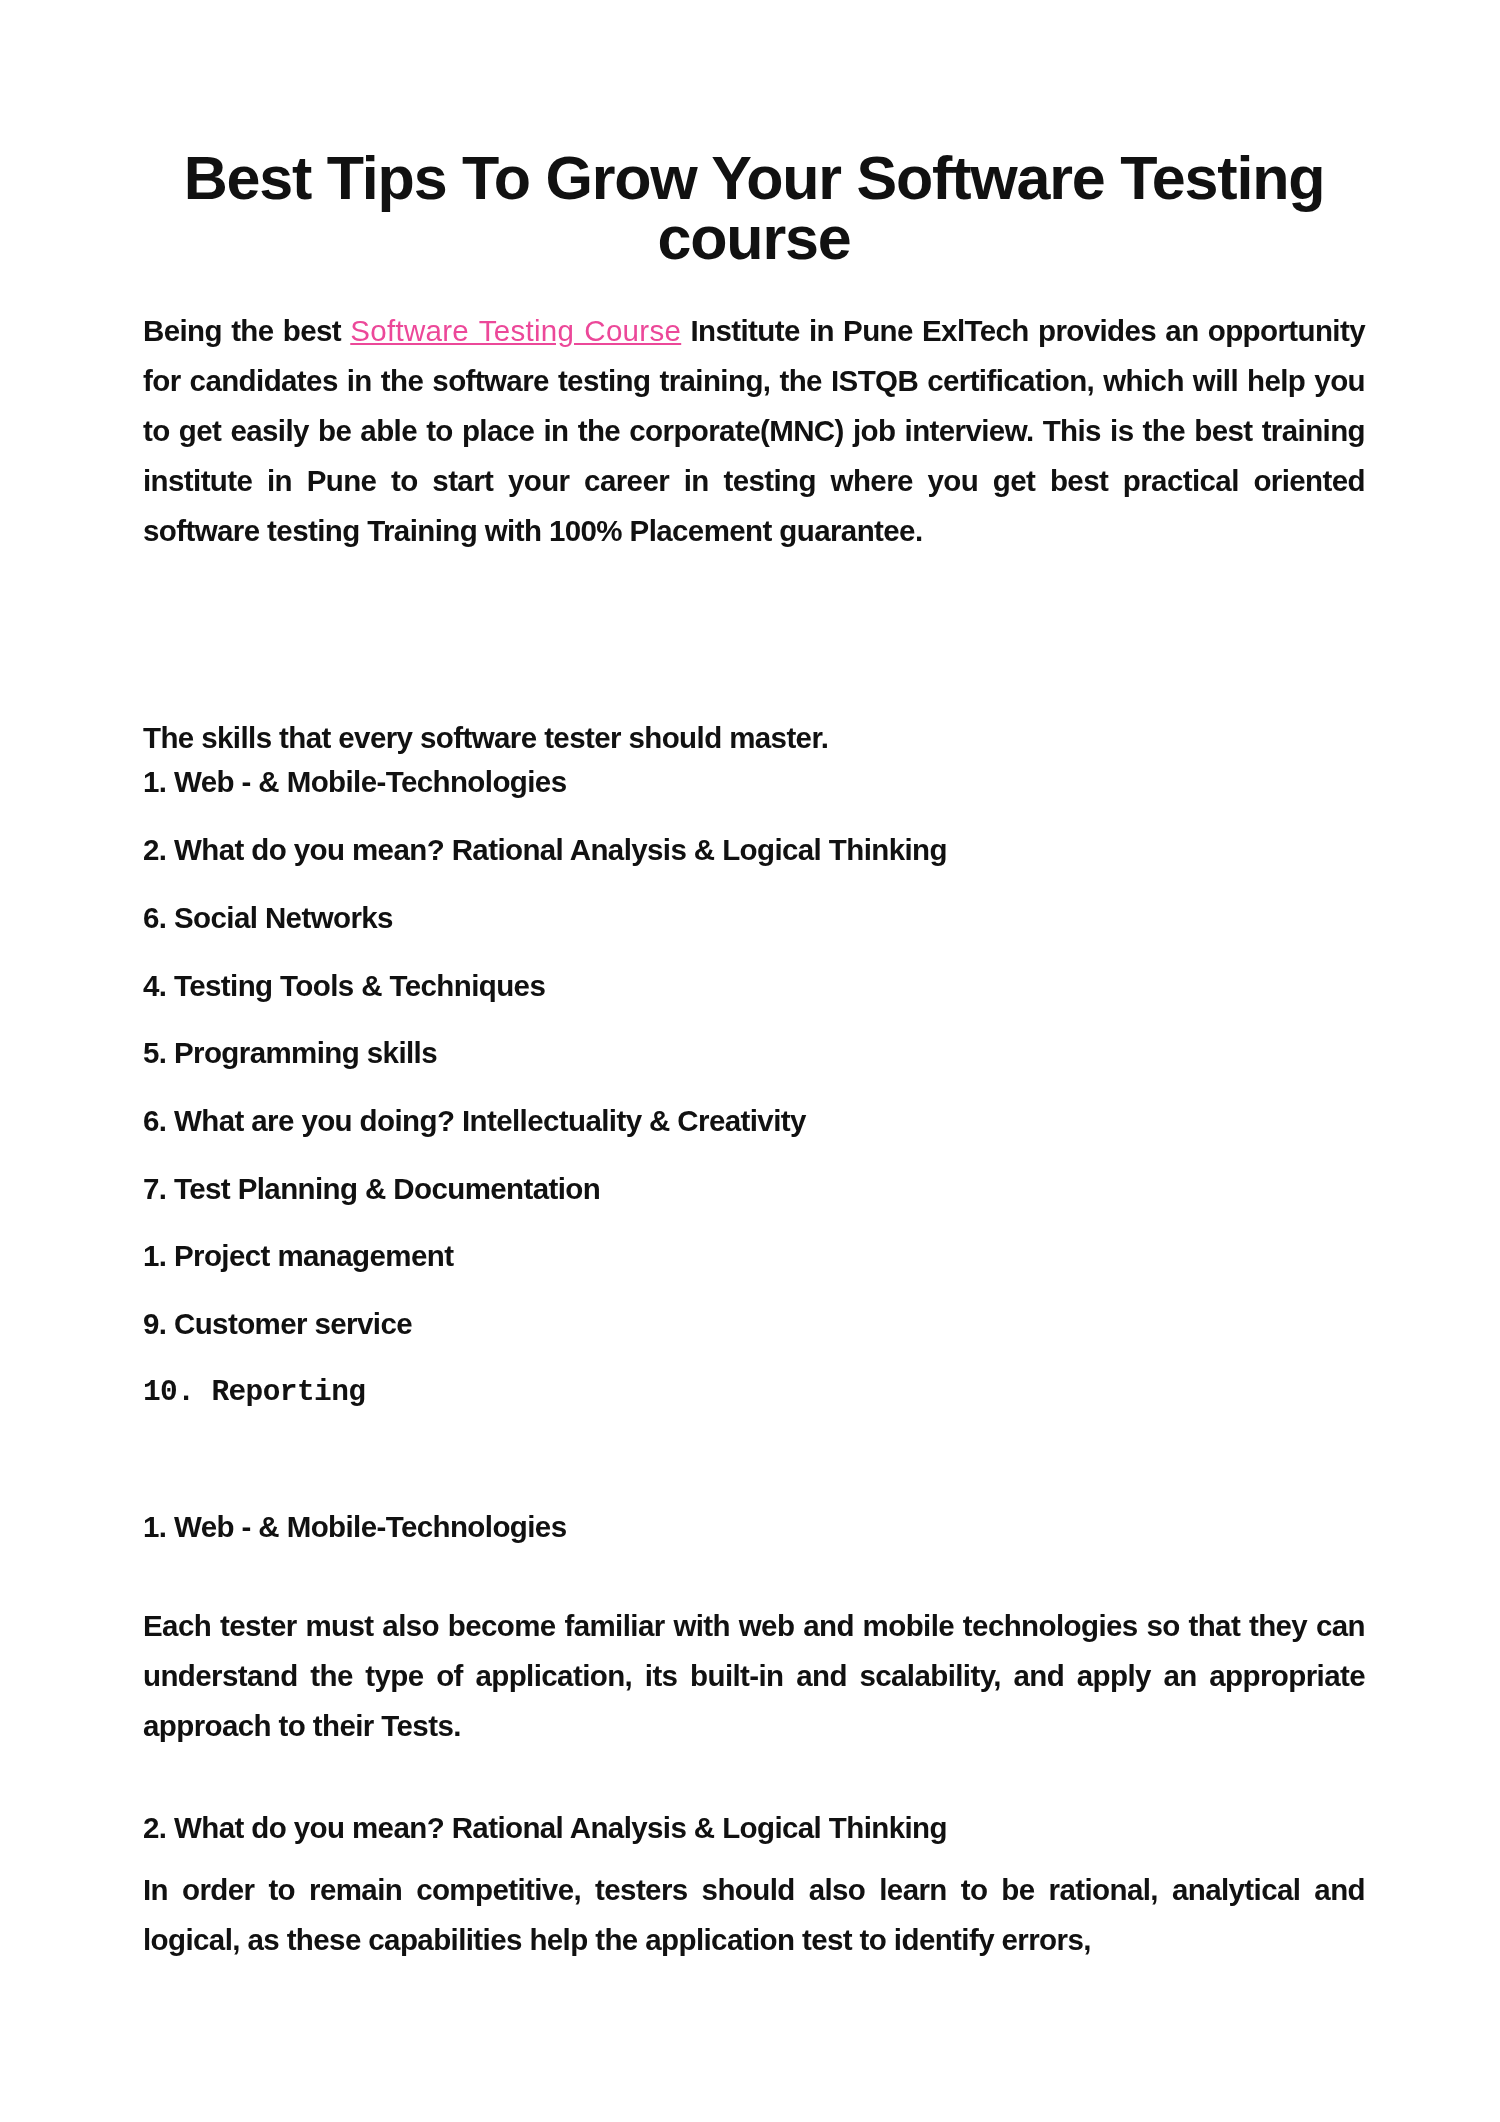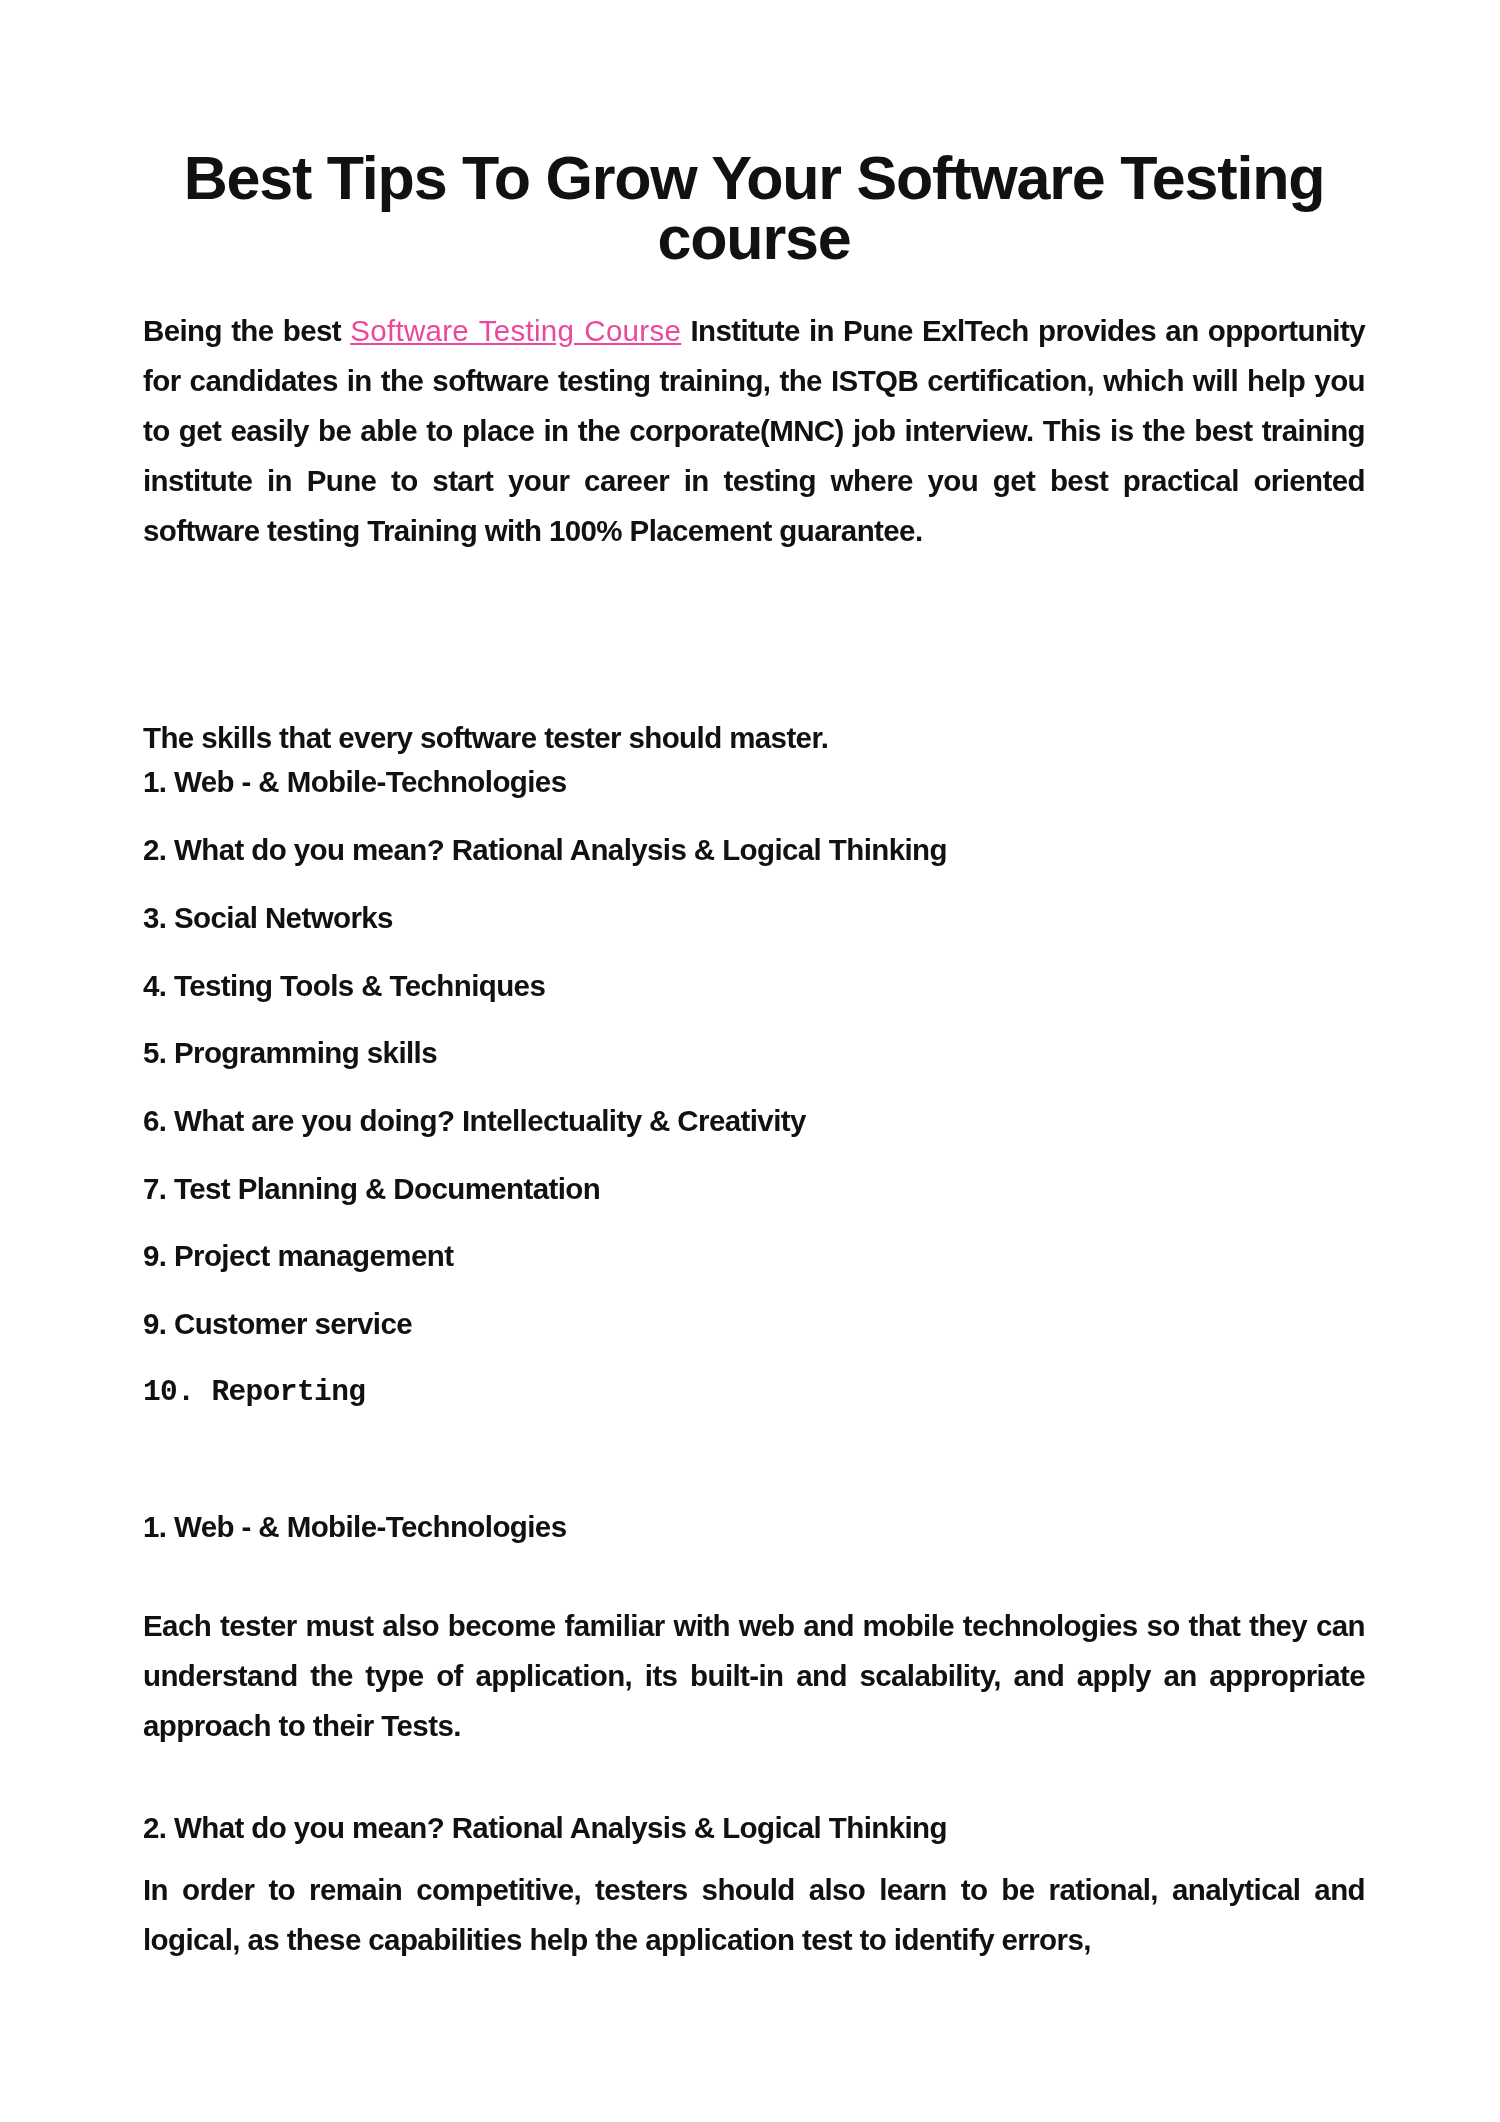--- a/index.html
+++ b/index.html
@@ -66,26 +66,26 @@
 
   <h1 class="title">Best Tips To Grow Your Software Testing course</h1>
 
   <p class="text para" style="top:306px;"><span>Being the best </span><a class="link">Software Testing Course</a><span> Institute in Pune ExlTech provides an opportunity for candidates in the software testing training, the ISTQB certification, which will help you to get easily be able to place in the corporate(MNC) job interview. This is the best training institute in Pune to start your career in testing where you get best practical oriented software testing Training with 100% Placement guarantee.</span></p>
 
   <p class="text line" style="top:718px;">The skills that every software tester should master.</p>
 
   <div>
     <p class="text line" style="top:762px;">1. Web - &amp; Mobile-Technologies</p>
     <p class="text line" style="top:830px;">2. What do you mean? Rational Analysis &amp; Logical Thinking</p>
-    <p class="text line" style="top:898px;">3. Social Networks</p>
+    <p class="text line" style="top:898px;">6. Social Networks</p>
     <p class="text line" style="top:966px;">4. Testing Tools &amp; Techniques</p>
     <p class="text line" style="top:1033px;">5. Programming skills</p>
     <p class="text line" style="top:1101px;">6. What are you doing? Intellectuality &amp; Creativity</p>
     <p class="text line" style="top:1169px;">7. Test Planning &amp; Documentation</p>
-    <p class="text line" style="top:1236px;">9. Project management</p>
+    <p class="text line" style="top:1236px;">1. Project management</p>
     <p class="text line" style="top:1304px;">9. Customer service</p>
     <p class="text line" style="top:1372px;font-family:Liberation Mono, monospace;">10. Reporting</p>
   </div>
 
   <div>
     <p class="text line" style="top:1507px;">1. Web - &amp; Mobile-Technologies</p>
     <p class="text para" style="top:1564px;margin-top:37px;">Each tester must also become familiar with web and mobile technologies so that they can understand the type of application, its built-in and scalability, and apply an appropriate approach to their Tests.</p>
   </div>
 
   <div>

